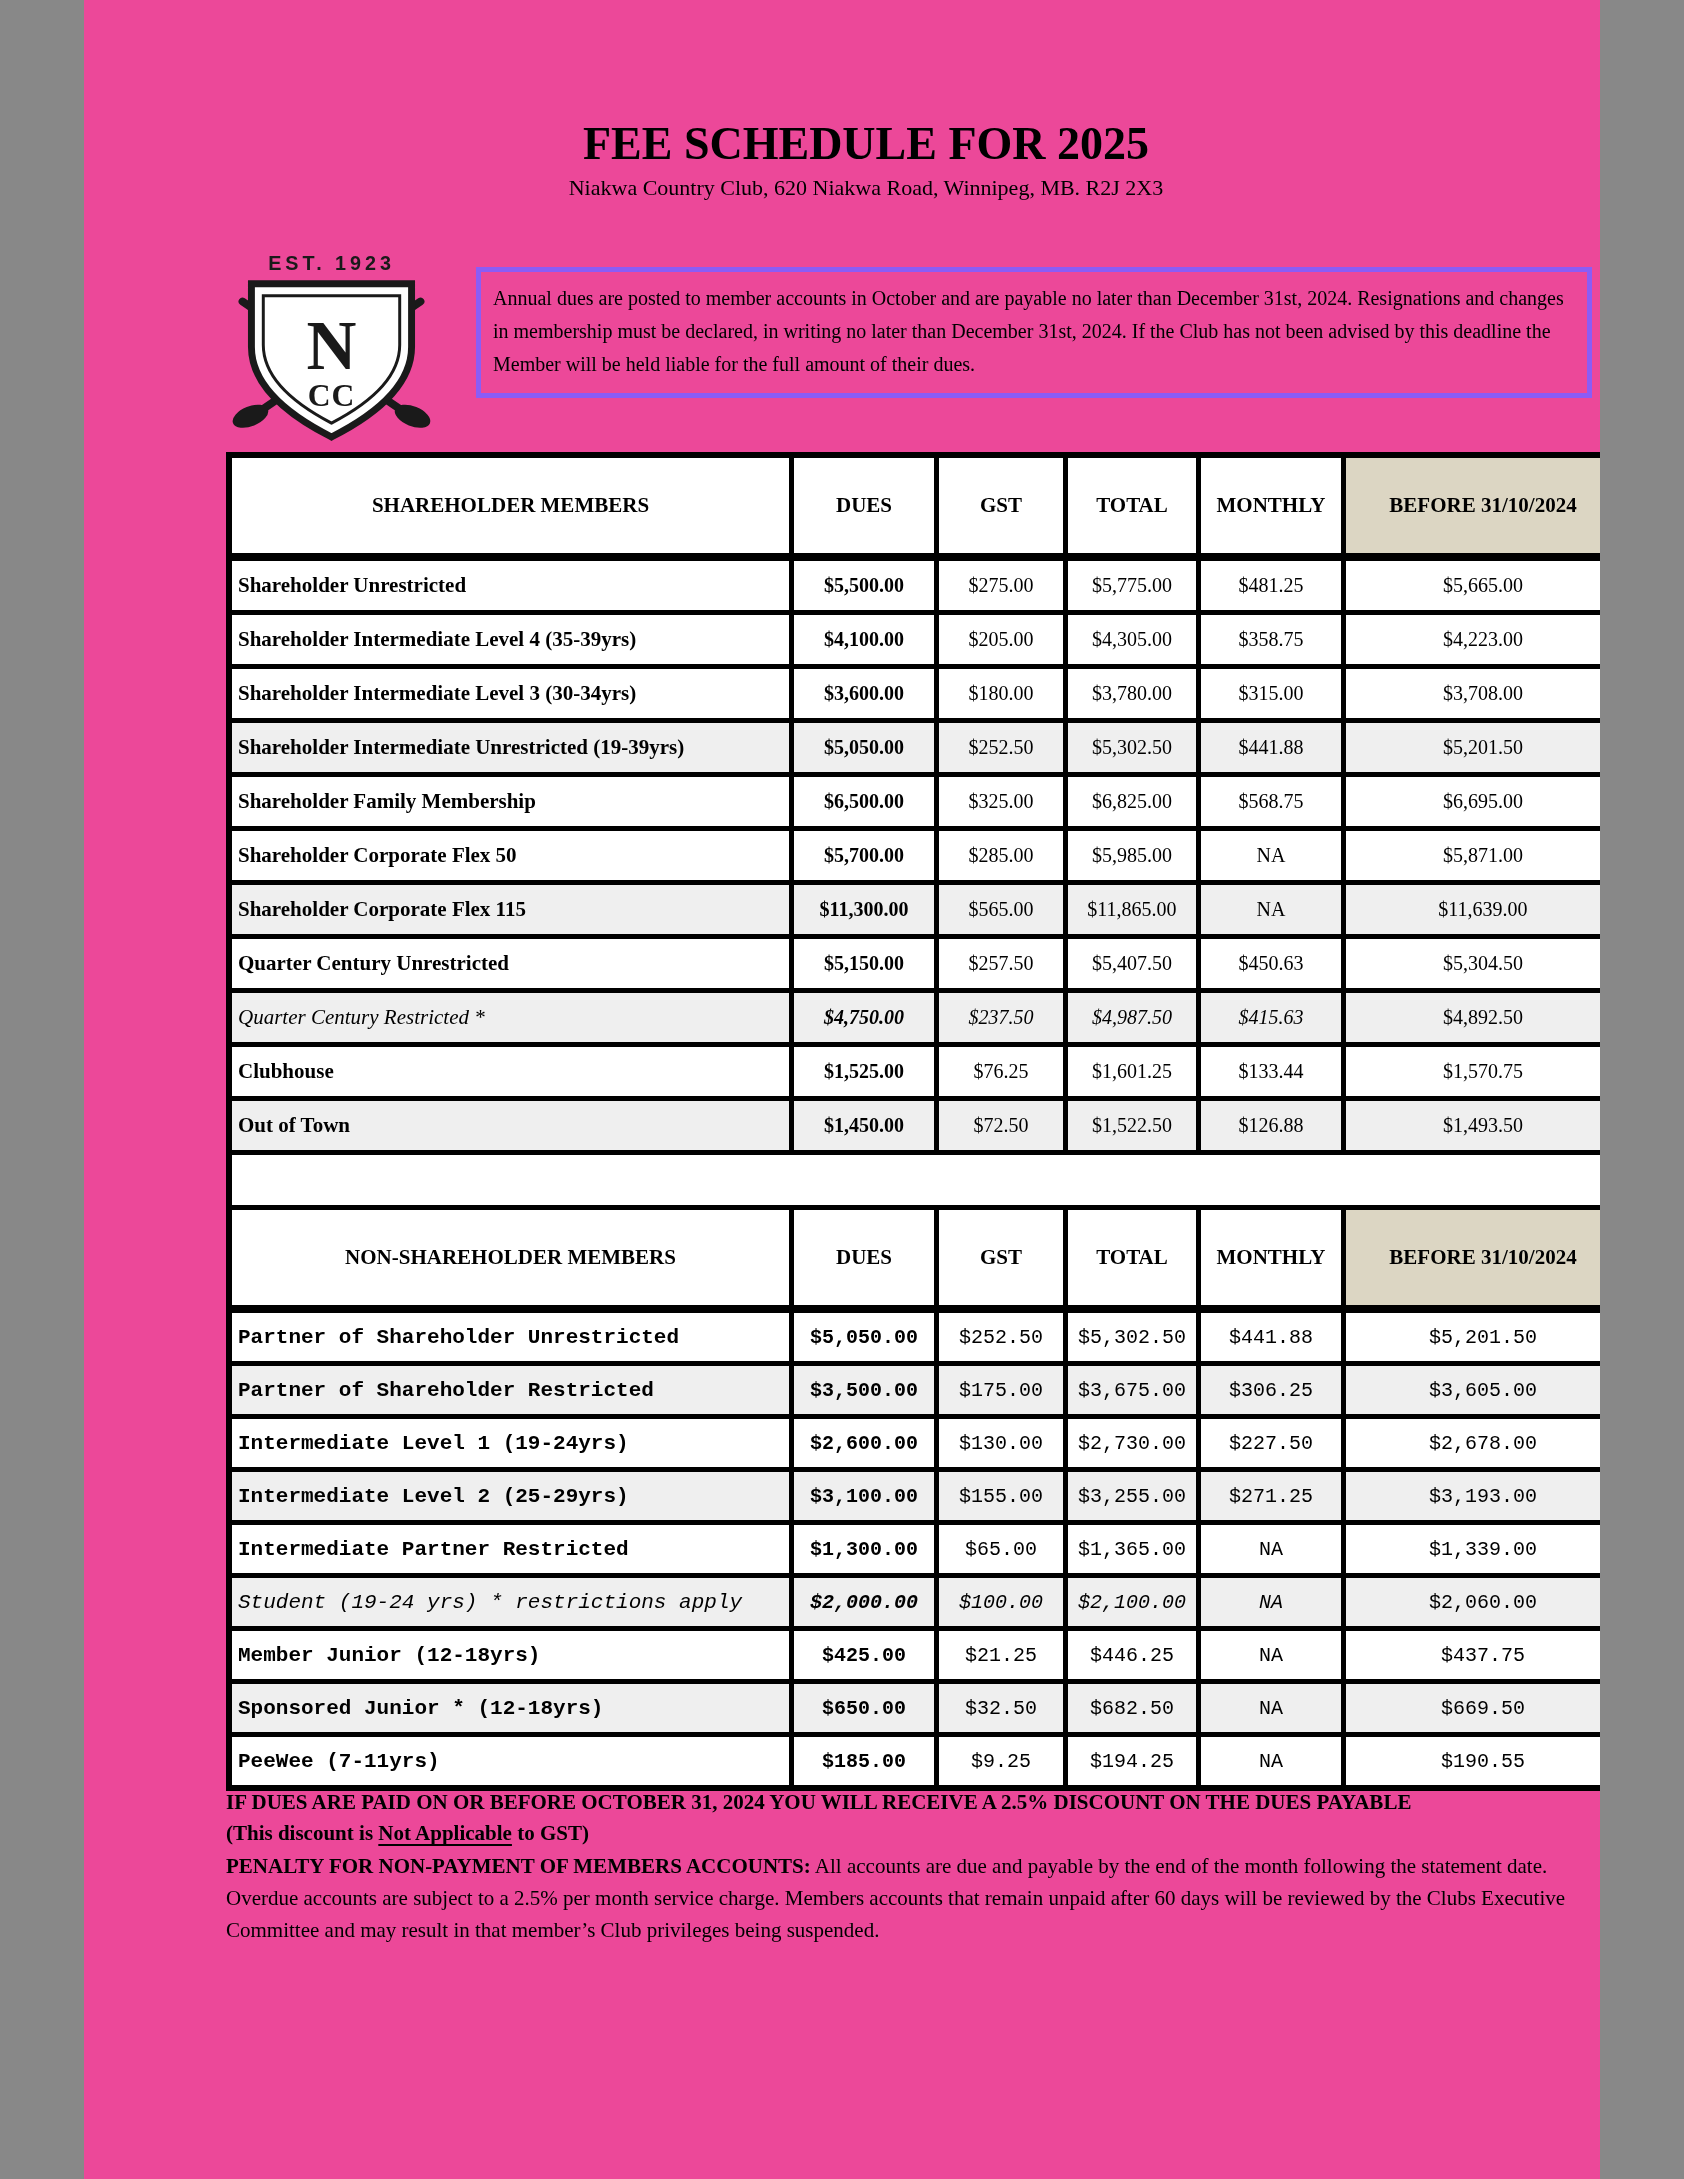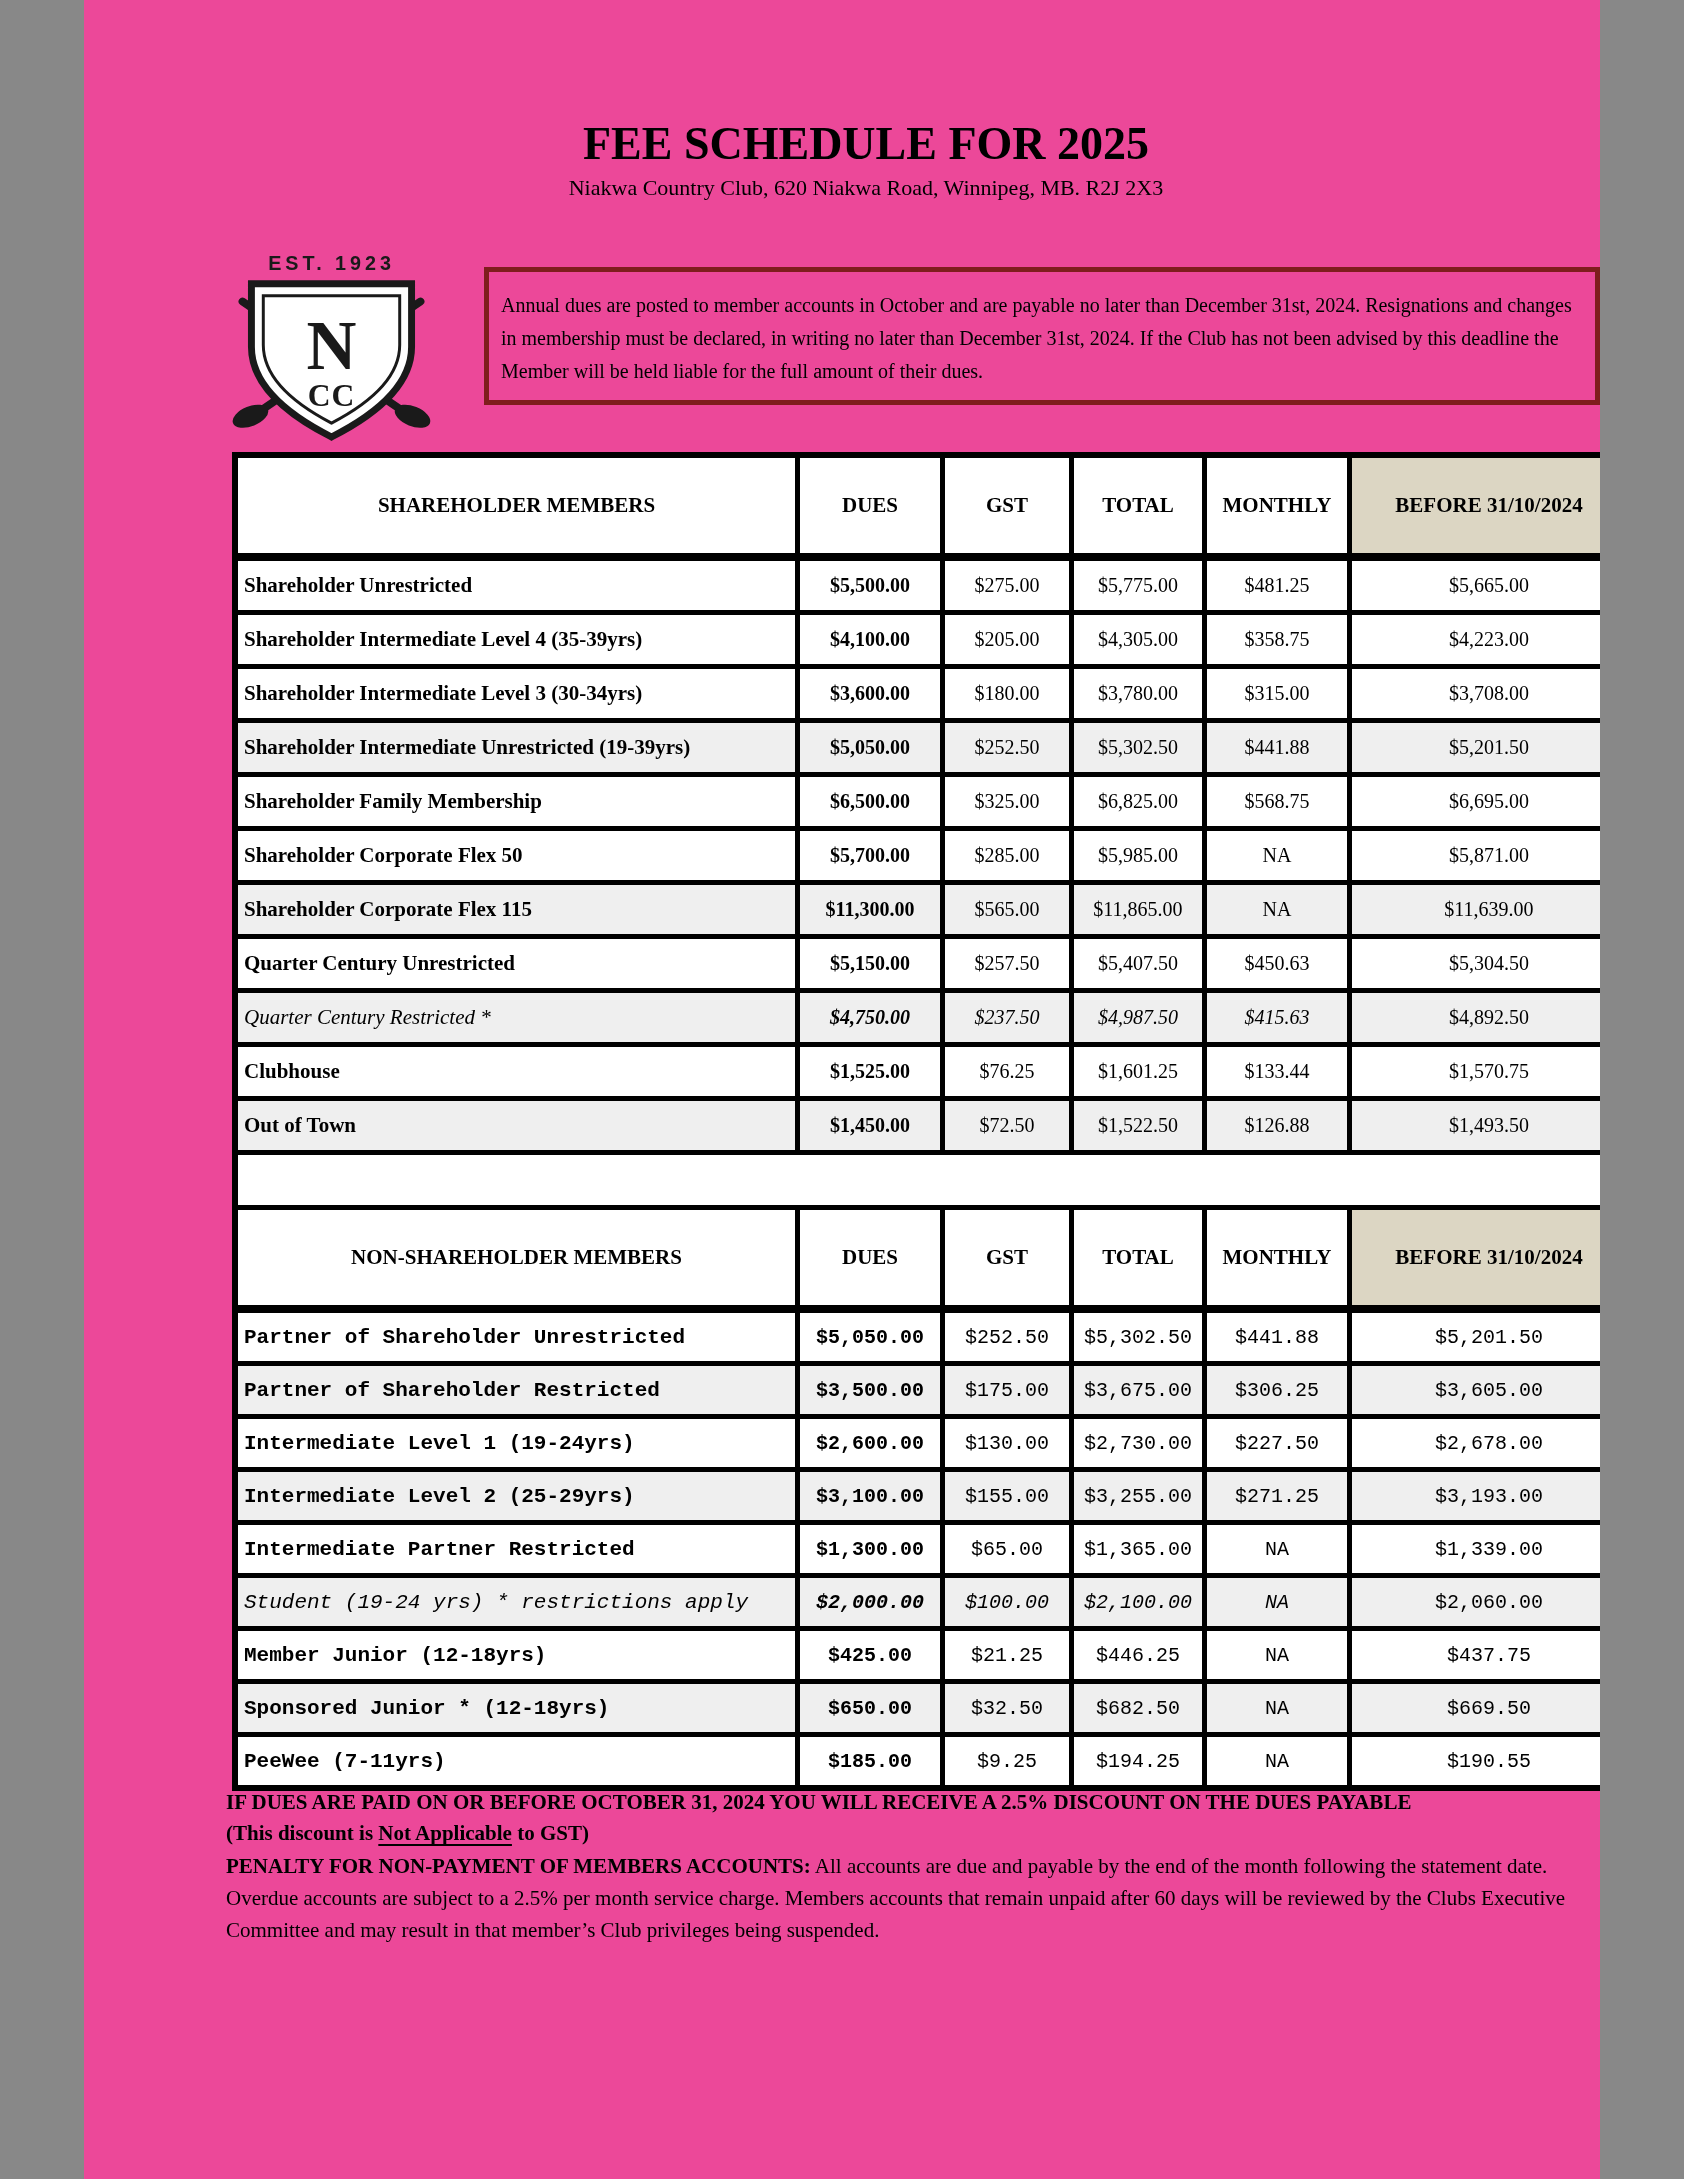--- a/index.html
+++ b/index.html
@@ -16,29 +16,29 @@
   
   .title-wrap { position:absolute; left:0; top:117px; width:1564px; text-align:center; }
   .doc-title { font-size:46px; font-weight:bold; letter-spacing:0; }
   .doc-subtitle { font-size:22px; margin-top:5px; }
 
   
   .logo { position:absolute; left:119px; top:246px; width:257px; height:213px; }
 
   
   .notice {
-    position:absolute; left:400px; top:267px; width:1116px;
-    border:5px solid #7f1d1d;
-    padding:17px 14px 12px 12px;
+    position:absolute; left:392px; top:267px; width:1116px;
+    border:5px solid #8b5cf6;
+    padding:10px 14px 12px 12px;
     font-size:20px; line-height:33px;
   }
 
   
   .tbl {
-    position:absolute; left:148px; top:452px; width:1400px;
+    position:absolute; left:142px; top:452px; width:1400px;
     background:#000;
     padding:6px;
     display:flex; flex-direction:column; gap:5px;
   }
   .trow {
     display:grid;
     grid-template-columns:557px 140px 124px 128px 140px 1fr;
     gap:5px;
     height:49px;
   }

